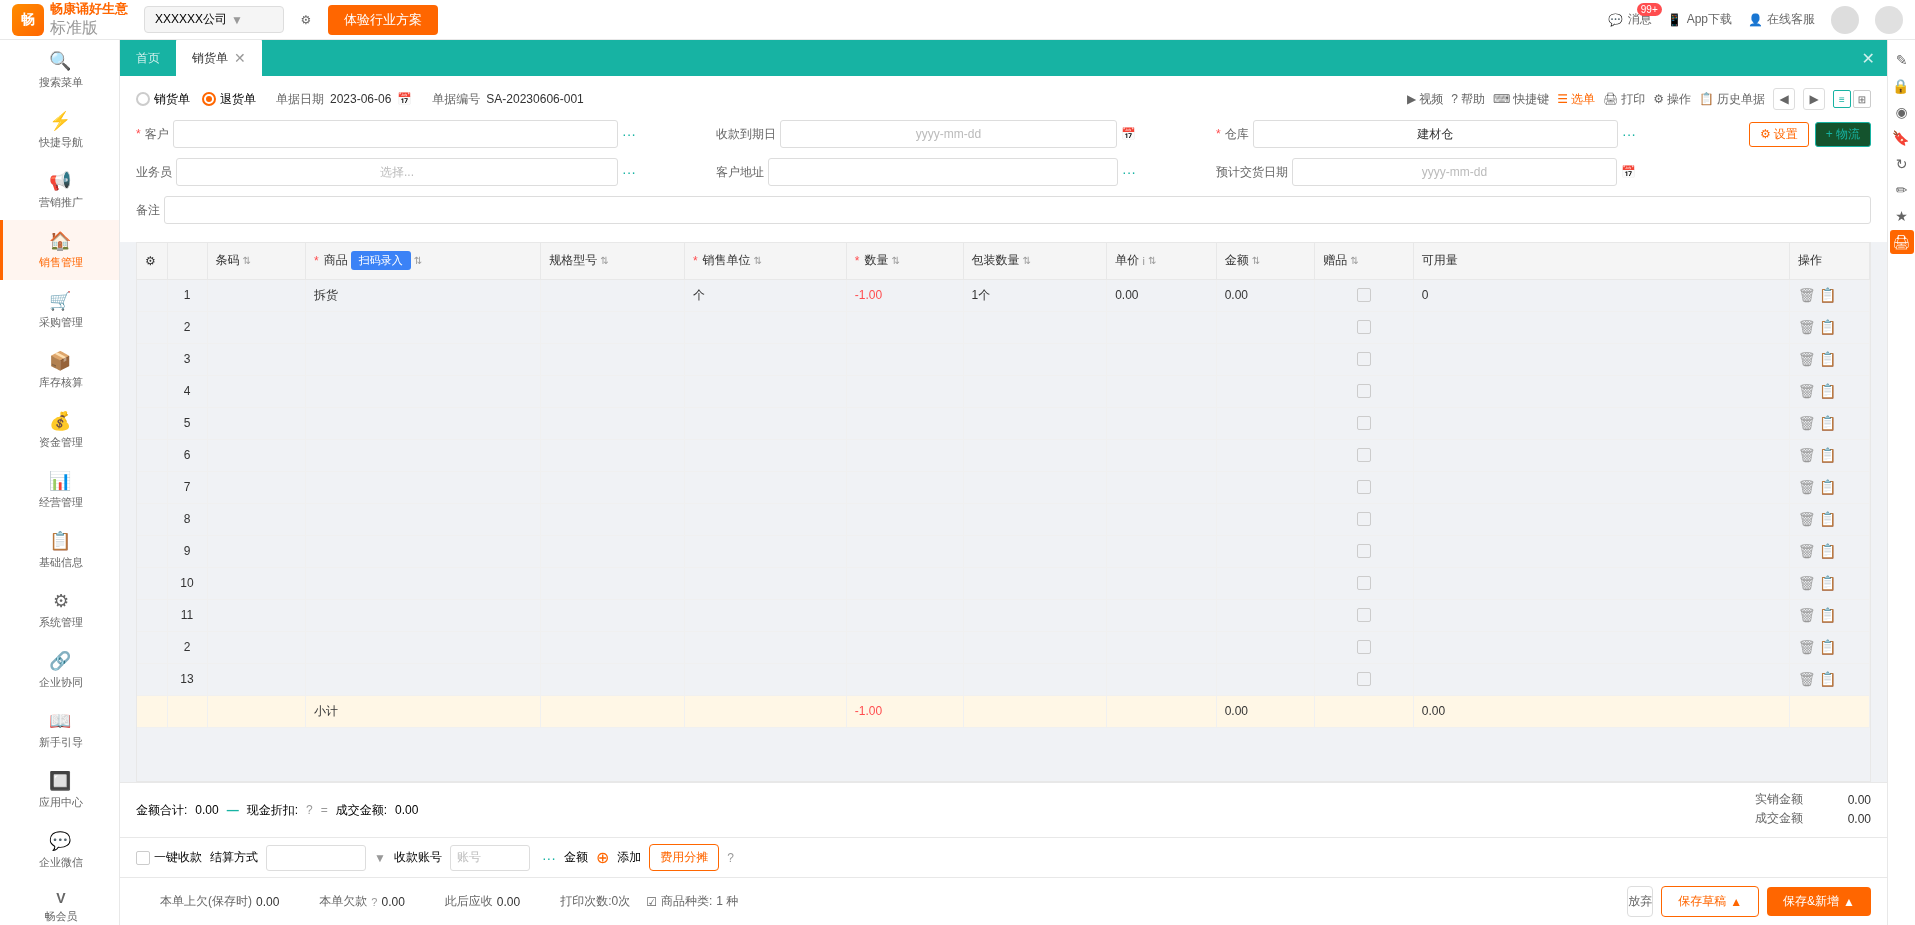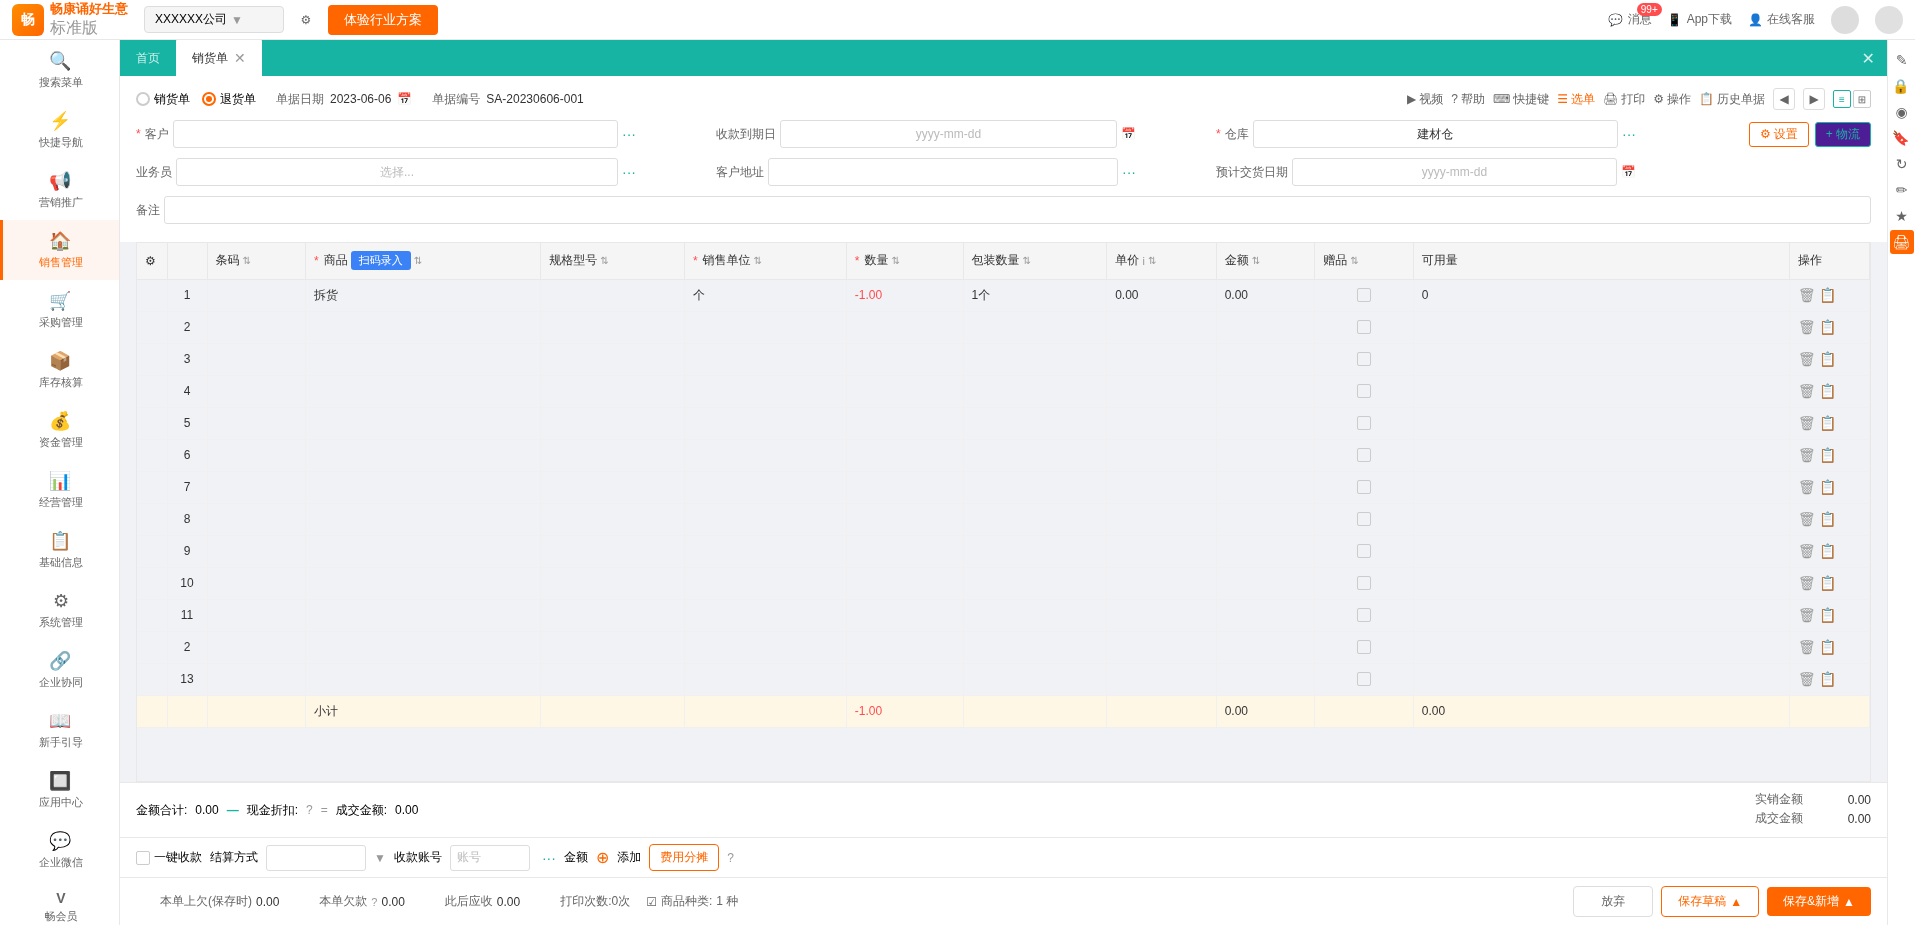--- a/index.html
+++ b/index.html
@@ -82,21 +82,21 @@
     .cb { width: 14px; height: 14px; border: 1px solid #ccc; border-radius: 2px; }
 
     
     .footer-summary { background: #fff; padding: 8px 16px; border-top: 1px solid #e8e8e8; display: flex; align-items: center; gap: 8px; flex-shrink: 0; }
     .footer-payment { background: #fff; padding: 6px 16px; border-top: 1px solid #e8e8e8; display: flex; align-items: center; gap: 8px; flex-shrink: 0; }
     .footer-checkbox { display: flex; align-items: center; gap: 4px; }
     .bottom-bar { background: #fff; padding: 8px 16px; border-top: 1px solid #e8e8e8; display: flex; align-items: center; gap: 16px; flex-shrink: 0; height: 48px; }
     .bottom-stat { display: flex; align-items: center; gap: 4px; color: #666; margin-left: 24px; }
     .bottom-stat-val { color: #333; font-weight: 500; }
     .bottom-actions { margin-left: auto; display: flex; align-items: center; gap: 8px; }
-    .btn-abandon { border: 1px solid #ddd; background: #fff; color: #666; padding: 6px 27px; border-radius: 4px; cursor: pointer; }
+    .btn-abandon { border: 1px solid #ddd; background: #fff; color: #666; padding: 6px 0; border-radius: 4px; cursor: pointer; }
     .btn-save-draft { border: 1px solid #ff6600; background: #fff; color: #ff6600; padding: 6px 16px; border-radius: 4px; cursor: pointer; display: flex; align-items: center; gap: 4px; }
     .btn-save-new { background: #ff6600; color: white; border: none; padding: 6px 16px; border-radius: 4px; cursor: pointer; display: flex; align-items: center; gap: 4px; }
     .summary-values { margin-left: auto; text-align: right; }
     .summary-row { display: flex; align-items: center; gap: 8px; justify-content: flex-end; margin-bottom: 2px; }
     .summary-label { color: #666; }
     .summary-value { color: #333; font-weight: 500; min-width: 60px; text-align: right; }
     .question-icon { color: #999; cursor: pointer; font-size: 12px; }
     .formula-eq { color: #999; }
     .minus-icon { color: #17b3a3; font-weight: bold; }
     .plus-circle { color: #ff6600; cursor: pointer; font-size: 16px; }
@@ -310,21 +310,21 @@
           <div class="field-input-placeholder" style="min-width:180px;">
             <span style="color:#333;">建材仓</span>
           </div>
           <span class="field-dots">···</span>
         </div>
         <div style="margin-left:auto;display:flex;gap:6px;">
           <button style="background:#fff;border:1px solid #ff6600;color:#ff6600;border-radius:3px;padding:3px 10px;cursor:pointer;font-size:12px;display:flex;align-items:center;gap:3px;">
             <span>⚙</span>
             <span>设置</span>
           </button>
-          <button style="background:#4c1d95;border:1px solid #17b3a3;color:#17b3a3;border-radius:3px;padding:3px 10px;cursor:pointer;font-size:12px;">+ 物流</button>
+          <button style="background:#14532d;border:1px solid #17b3a3;color:#17b3a3;border-radius:3px;padding:3px 10px;cursor:pointer;font-size:12px;">+ 物流</button>
         </div>
       </div>
 
       <div class="field-row">
         <div class="field-group" style="flex:2;max-width:500px;">
           <span class="field-label-plain">业务员</span>
           <div class="field-input-placeholder" style="min-width:280px;">
             <span style="color:#bbb;">选择...</span>
           </div>
           <span class="field-dots">···</span>

